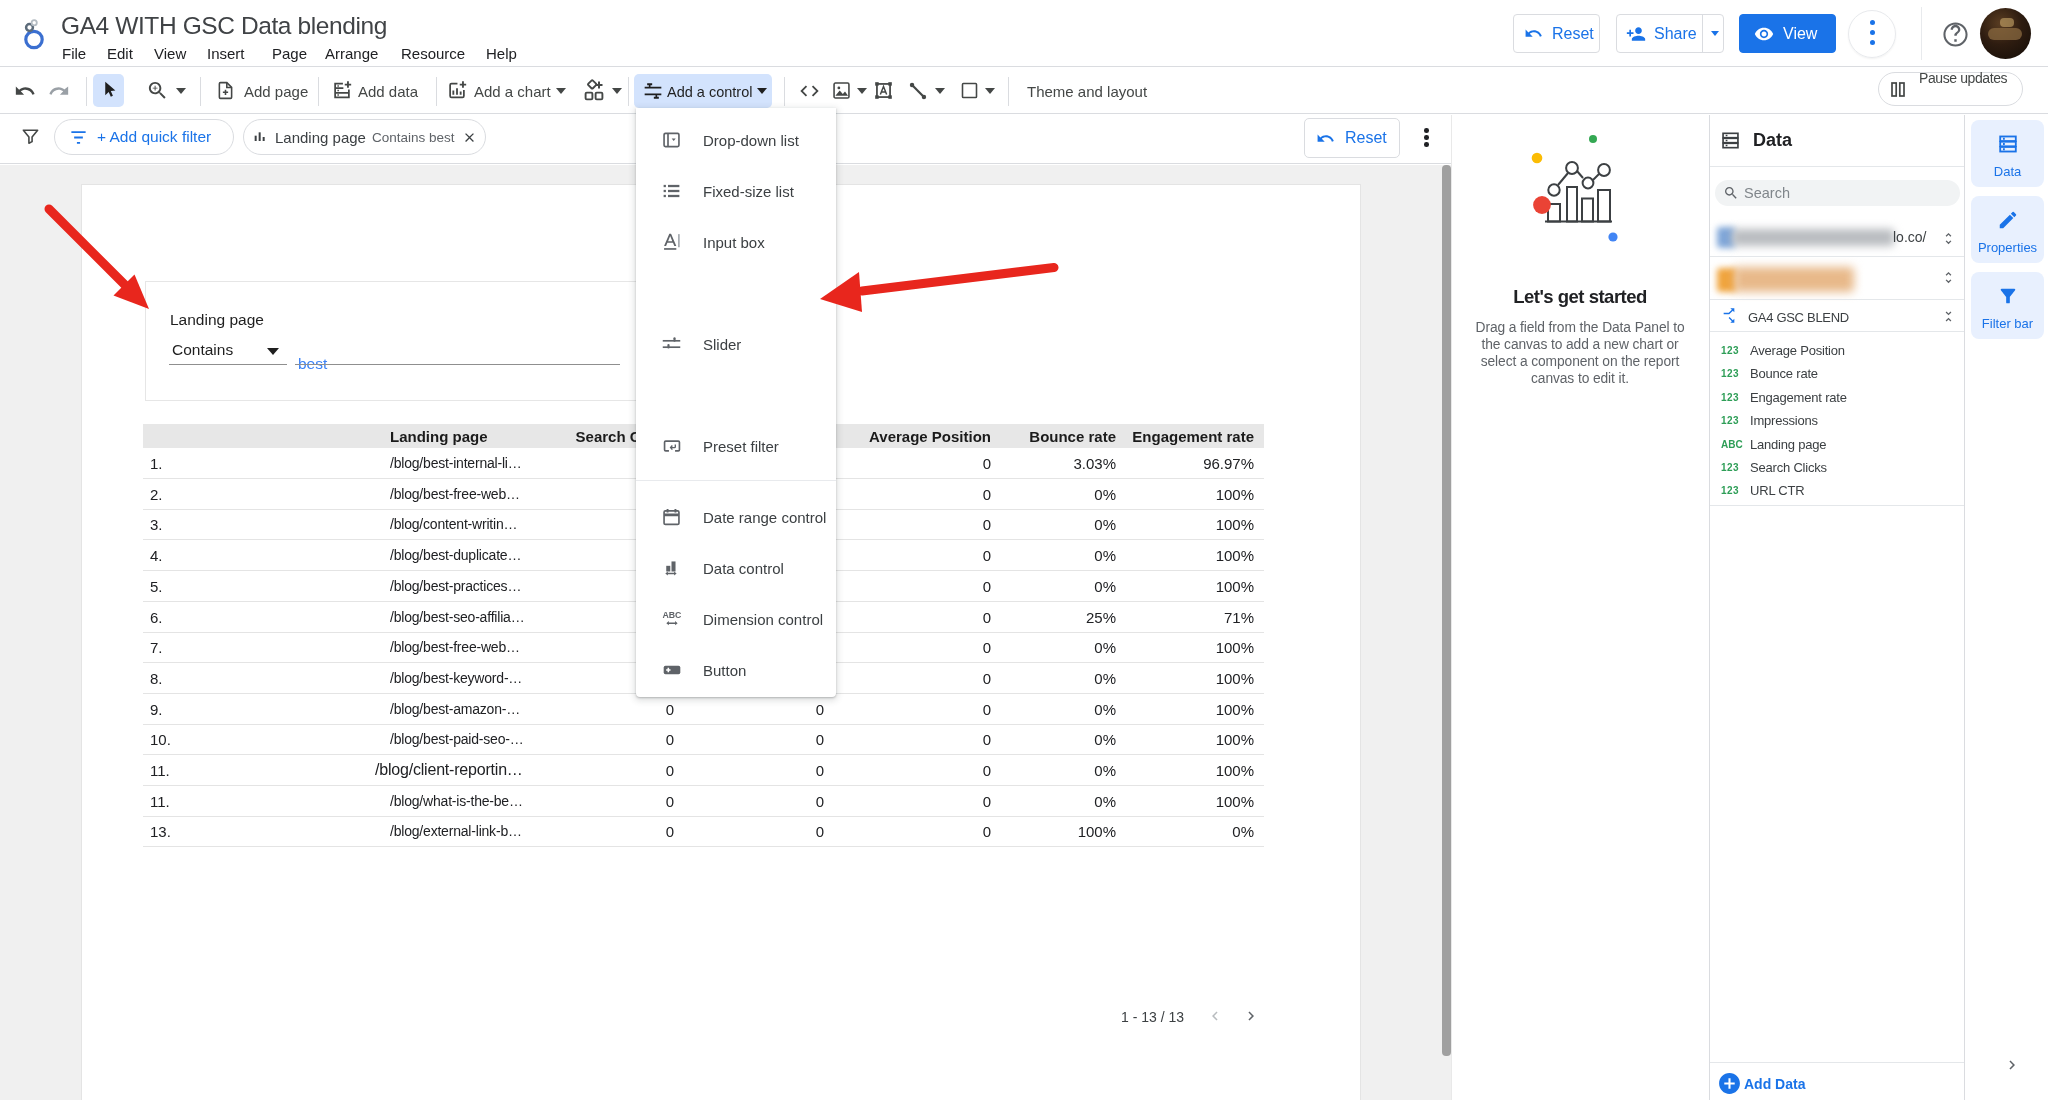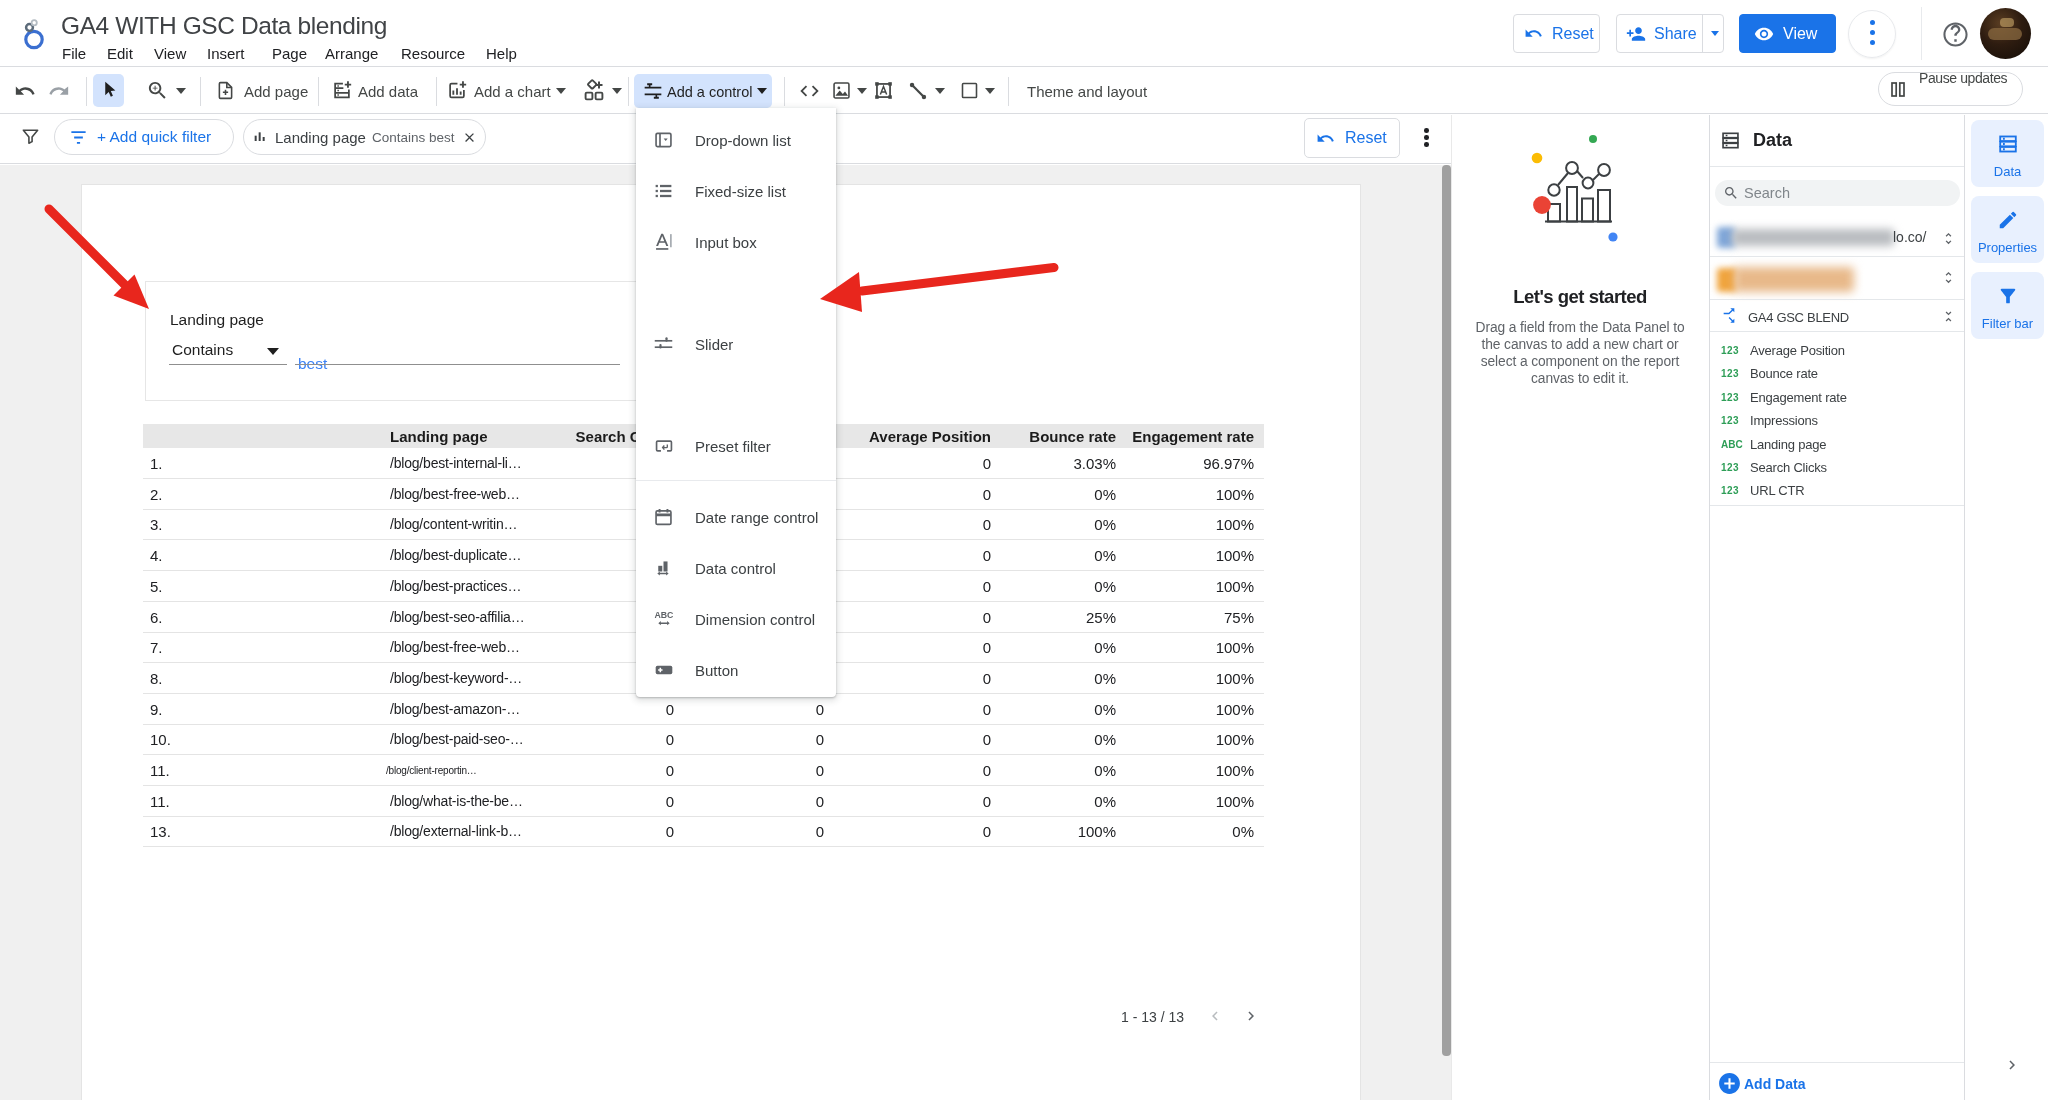--- a/index.html
+++ b/index.html
@@ -27,21 +27,21 @@
 #ctrlbox { position:absolute; left:63px; top:96px; width:493px; height:120px; background:#fff; border:1px solid #e6e6e6; }
 
 #tbl { position:absolute; left:61px; top:239px; width:1121px; }
 #tblhead { position:absolute; left:0; top:0; width:1121px; height:24px; background:#e7e7e7; font-weight:bold; font-size:15px; color:#1b1b1b; }
 .trow { position:absolute; left:0; width:1121px; height:31px; border-bottom:1px solid #e4e4e4; font-size:15px; color:#202124; }
 .cell { position:absolute; top:50%; transform:translateY(-50%); white-space:nowrap; }
 .hcell { position:absolute; top:50%; transform:translateY(-50%); white-space:nowrap; }
 .r { text-align:right; }
 
 #menu { position:absolute; left:636px; top:108px; width:200px; height:589px; background:#fff; border-radius:0 0 4px 4px; box-shadow:0 2px 6px 2px rgba(60,64,67,.15), 0 1px 2px rgba(60,64,67,.3); }
-.mi { position:absolute; left:0; width:160px; height:51px; }
+.mi { position:absolute; left:8px; width:160px; height:51px; }
 .mtext { position:absolute; left:59px; top:50%; transform:translateY(-50%); font-size:15px; color:#3c4043; white-space:nowrap; }
 .micon { position:absolute; left:17px; top:50%; transform:translateY(-50%); }
 
 #getstarted { position:absolute; left:1452px; top:115px; width:256px; height:985px; background:#fff; }
 #datapanel { position:absolute; left:1709px; top:115px; width:255px; height:985px; background:#fff; border-left:1px solid #dadce0; }
 #rail { position:absolute; left:1964px; top:115px; width:84px; height:985px; background:#fff; border-left:1px solid #dadce0; }
 .railbtn { position:absolute; left:6px; width:73px; height:67px; background:#e8f0fe; border-radius:8px; text-align:center; }
 .raillabel { position:absolute; width:100%; font-size:13px; color:#1a73e8; text-align:center; }
 .fieldrow { position:absolute; left:0; width:255px; height:23px; }
 .badge { position:absolute; left:11px; top:50%; transform:translateY(-50%); font-size:10px; font-weight:bold; color:#2e9e57; letter-spacing:0.5px; }
@@ -323,21 +323,21 @@
         <div class="cell r" style="right:148px">0%</div>
         <div class="cell r" style="right:10px">100%</div>
       </div>
       <div class="trow" style="top:177.5px">
         <div class="cell" style="left:7px">6.</div>
         <div class="cell" style="left:247px;font-size:14px;letter-spacing:-0.2px">/blog/best-seo-affilia…</div>
         <div class="cell r" style="right:590px">0</div>
         <div class="cell r" style="right:440px">0</div>
         <div class="cell r" style="right:273px">0</div>
         <div class="cell r" style="right:148px">25%</div>
-        <div class="cell r" style="right:10px">75%</div>
+        <div class="cell r" style="right:10px">71%</div>
       </div>
       <div class="trow" style="top:208.2px">
         <div class="cell" style="left:7px">7.</div>
         <div class="cell" style="left:247px;font-size:14px;letter-spacing:-0.2px">/blog/best-free-web…</div>
         <div class="cell r" style="right:590px">0</div>
         <div class="cell r" style="right:440px">0</div>
         <div class="cell r" style="right:273px">0</div>
         <div class="cell r" style="right:148px">0%</div>
         <div class="cell r" style="right:10px">100%</div>
       </div>
@@ -363,21 +363,21 @@
         <div class="cell" style="left:7px">10.</div>
         <div class="cell" style="left:247px;font-size:14px;letter-spacing:-0.2px">/blog/best-paid-seo-…</div>
         <div class="cell r" style="right:590px">0</div>
         <div class="cell r" style="right:440px">0</div>
         <div class="cell r" style="right:273px">0</div>
         <div class="cell r" style="right:148px">0%</div>
         <div class="cell r" style="right:10px">100%</div>
       </div>
       <div class="trow" style="top:331.0px">
         <div class="cell" style="left:7px">11.</div>
-        <div class="cell" style="left:243px;font-size:10px;letter-spacing:-0.2px">/blog/client-reportin…</div>
+        <div class="cell" style="left:232px;font-size:16px;letter-spacing:-0.2px">/blog/client-reportin…</div>
         <div class="cell r" style="right:590px">0</div>
         <div class="cell r" style="right:440px">0</div>
         <div class="cell r" style="right:273px">0</div>
         <div class="cell r" style="right:148px">0%</div>
         <div class="cell r" style="right:10px">100%</div>
       </div>
       <div class="trow" style="top:361.7px">
         <div class="cell" style="left:7px">11.</div>
         <div class="cell" style="left:247px;font-size:14px;letter-spacing:-0.2px">/blog/what-is-the-be…</div>
         <div class="cell r" style="right:590px">0</div>

